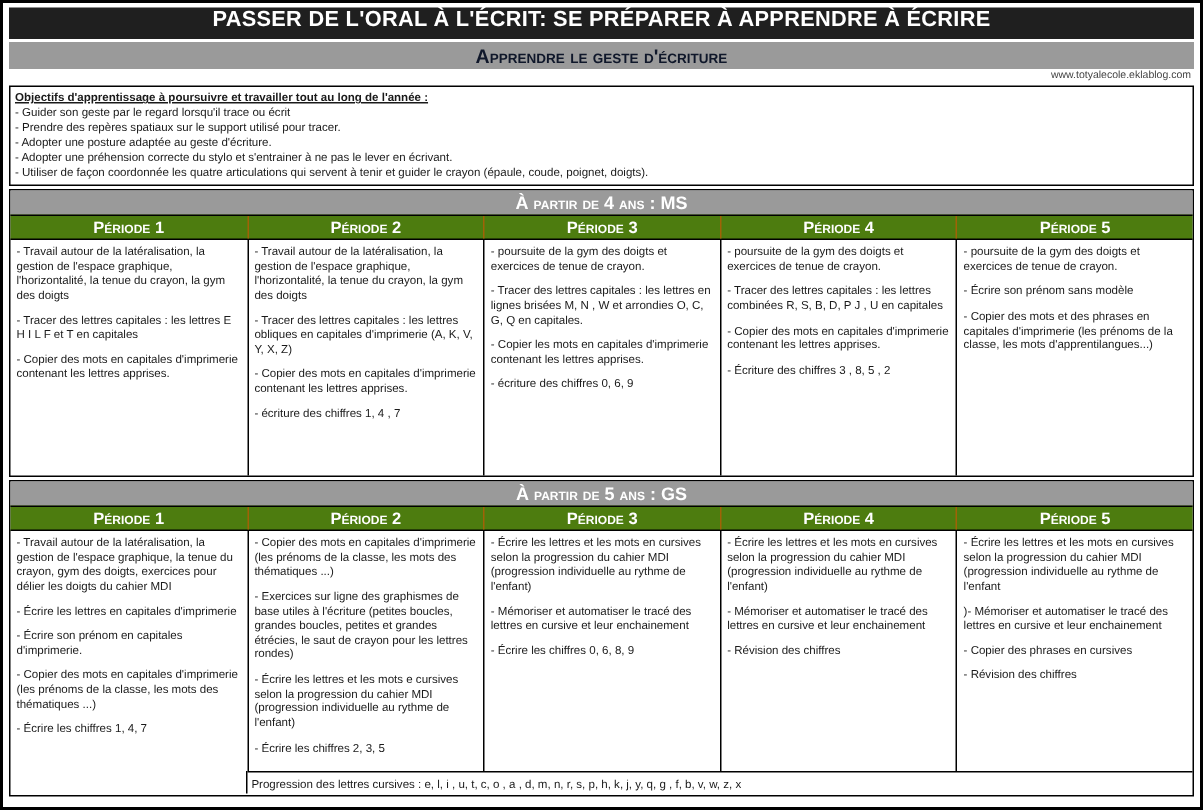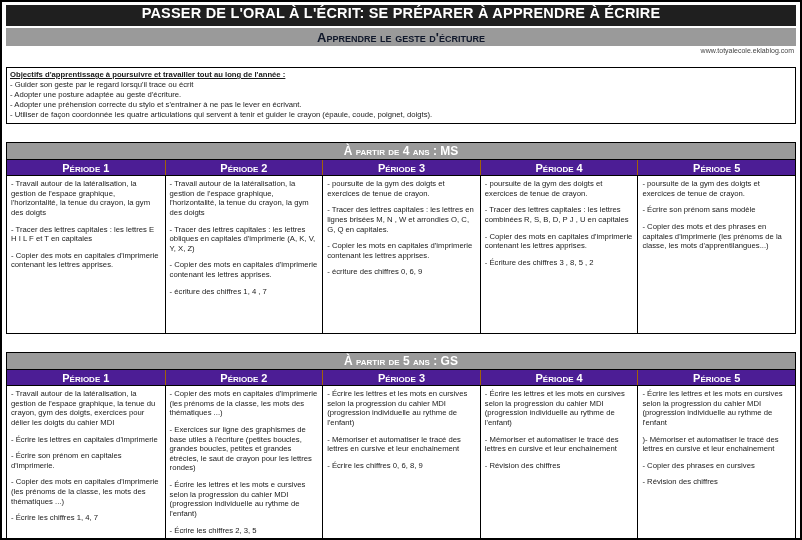--- a/index.html
+++ b/index.html
@@ -18,33 +18,33 @@
   .subtitle-bar{
     height:18px;background:#9a9a9a;color:#0f172a;margin-top:2px;
     display:flex;align-items:center;justify-content:center;
     font-weight:bold;font-variant:small-caps;font-size:13px;flex:0 0 auto;
   }
   .url-row{
     height:9px;font-size:7px;color:#444;text-align:right;
     padding-right:2px;line-height:9px;flex:0 0 auto;
   }
   .objectives{
-    border:1px solid #000;margin-top:12px;padding:2px 3px 3px 3px;
+    border:1px solid #000;margin-top:2px;padding:2px 3px 3px 3px;
     font-size:7.7px;line-height:1.3;flex:0 0 auto;
   }
   .obj-title{font-weight:bold;text-decoration:underline;}
   .obj-item{}
-  .section{border:1px solid #000;margin-top:18px;flex:0 0 auto;}
+  .section{border:1px solid #000;margin-top:2px;flex:0 0 auto;}
   .banner{
     height:16px;background:#9a9a9a;color:#fff;
     display:flex;align-items:center;justify-content:center;
     font-weight:bold;font-variant:small-caps;font-size:12px;
   }
   .grid5{display:grid;grid-template-columns:repeat(5,1fr);}
-  .period-row{background:#4c1d95;border-top:1px solid #000;border-bottom:1px solid #000;}
+  .period-row{background:#4d7c0f;border-top:1px solid #000;border-bottom:1px solid #000;}
   .period-cell{
     height:15px;display:flex;align-items:center;justify-content:center;
     color:#fff;font-weight:bold;font-variant:small-caps;font-size:11px;
   }
   .period-cell + .period-cell{border-left:1px solid #a16207;}
   .body-cell{
     padding:3px 4px;font-size:7.7px;line-height:1.25;overflow:hidden;
   }
   .body-cell + .body-cell{border-left:1px solid #000;}
   .ms-body .body-cell{height:151px;}
@@ -71,20 +71,21 @@
   </div>
 
   <div class="url-row">
     <span>www.totyalecole.eklablog.com</span>
   </div>
 
   <div class="objectives">
     <div class="obj-title">Objectifs d'apprentissage à poursuivre et travailler tout au long de l'année :</div>
     <div class="obj-list">
         <div class="obj-item">- Guider son geste par le regard lorsqu'il trace ou écrit</div>
+        <div class="obj-item">- Prendre des repères spatiaux sur le support utilisé pour tracer.</div>
         <div class="obj-item">- Adopter une posture adaptée au geste d'écriture.</div>
         <div class="obj-item">- Adopter une préhension correcte du stylo et s'entrainer à ne pas le lever en écrivant.</div>
         <div class="obj-item">- Utiliser de façon coordonnée les quatre articulations qui servent à tenir et guider le crayon (épaule, coude, poignet, doigts).</div>
       </div>
   </div>
 
   <div class="section">
     <div class="banner">À partir de 4 ans : MS</div>
     <div class="grid5 period-row">
       <div class="period-cell">Période 1</div>

